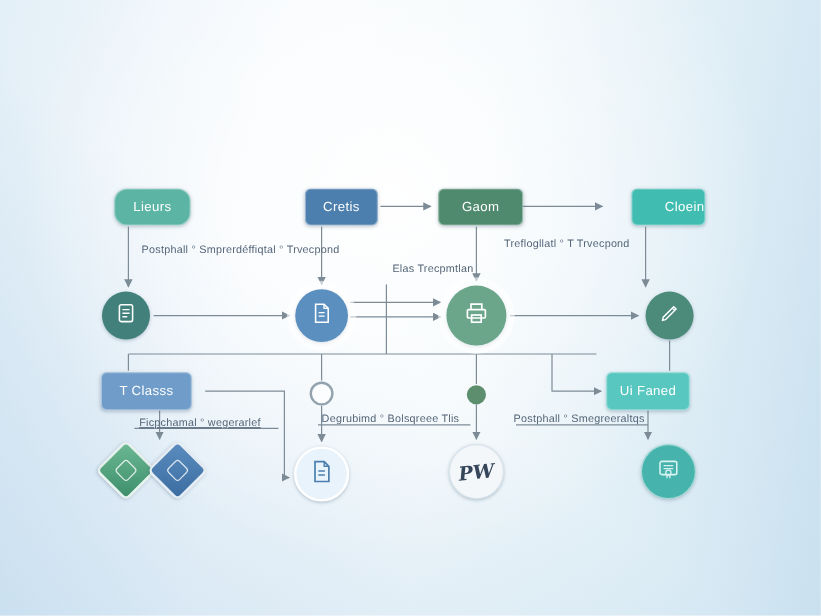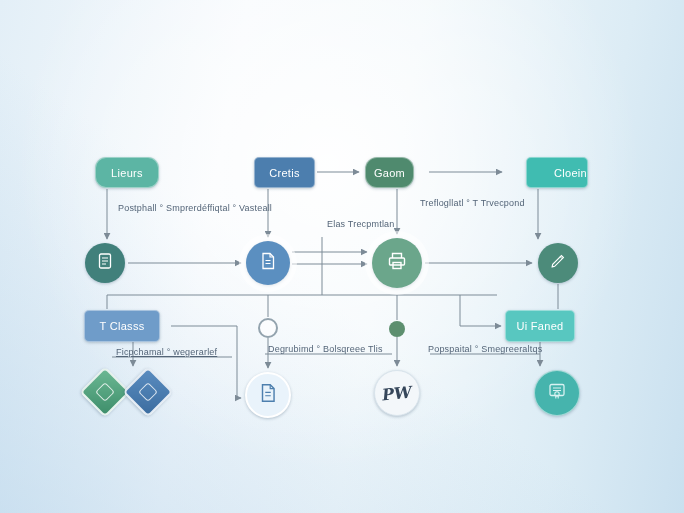--- a/index.html
+++ b/index.html
@@ -18,21 +18,21 @@
 
   .box {
     position:absolute; z-index:2; height:31px; border-radius:5px;
     display:flex; align-items:center; justify-content:center;
     color:#fff; font-size:11px; letter-spacing:.3px;
     border:1px solid rgba(255,255,255,.4);
     box-shadow:0 1px 3px rgba(50,80,105,.28);
   }
   .box-lieurs  { left:95px;  top:157px; width:64px; background:#5cb5a4;border-radius:11px; }
   .box-cretis  { left:254px; top:157px; width:61px; background:#4c7eae; }
-  .box-gaom    { left:365px; top:157px; width:49px; background:#4f8a6e;border-radius:12px; }
+  .box-gaom    { left:365px; top:157px; width:71px; background:#4f8a6e; }
   .box-cloein  { left:526px; top:157px; width:62px; background:#40bcb1;justify-content:flex-end; }
   .box-tclasss { left:84px;  top:310px; width:76px; height:32px; background:#6f9cc9; }
   .box-uifaned { left:505px; top:310px; width:70px; height:32px; background:#58c7c0; }
 
   .circle {
     position:absolute; z-index:2; border-radius:50%;
     display:flex; align-items:center; justify-content:center;
     box-shadow:0 1px 3px rgba(50,80,105,.3);
   }
   .halo { box-shadow:0 0 0 7px rgba(255,255,255,.55), 0 1px 3px rgba(50,80,105,.3); }
@@ -119,26 +119,26 @@
   <div class="box box-cretis">
     <span>Cretis</span>
   </div>
   <div class="box box-gaom">
     <span>Gaom</span>
   </div>
   <div class="box box-cloein">
     <span>Cloein</span>
   </div>
 
-  <div class="lbl lbl-topleft">Postphall ° Smprerdéffiqtal ° Vasteall</div>
+  <div class="lbl lbl-topleft">Postphall ° Smprerdéffiqtal ° Trvecpond</div>
   <div class="lbl lbl-topmid">Elas Trecpmtlan</div>
   <div class="lbl lbl-topright">Treflogllatl ° T Trvecpond</div>
   <div class="lbl lbl-botleft">Ficpchamal ° wegerarlef</div>
   <div class="lbl lbl-botmid">Degrubimd ° Bolsqreee Tlis</div>
-  <div class="lbl lbl-botright">Popspaital ° Smegreeraltqs</div>
+  <div class="lbl lbl-botright">Postphall ° Smegreeraltqs</div>
 
   <div class="circle c-list">
     <span>
       <svg width="20" height="20" viewBox="0 0 20 20">
         <rect x="4.5" y="3" width="11" height="14" rx="1.5" fill="none" stroke="#ffffff" stroke-width="1.3"></rect>
         <path d="M7 7h6 M7 10h6 M7 13h4" stroke="#ffffff" stroke-width="1.2"></path>
       </svg>
     </span>
   </div>
 

